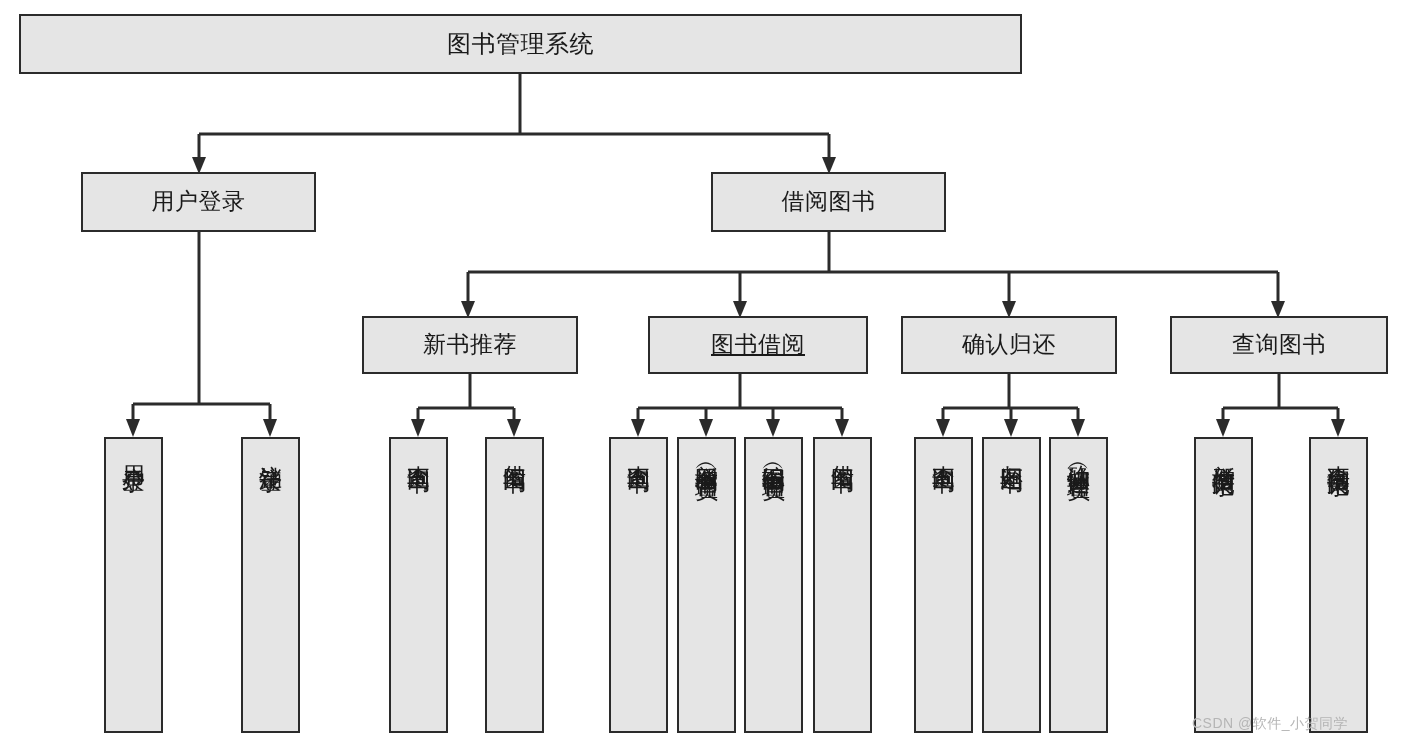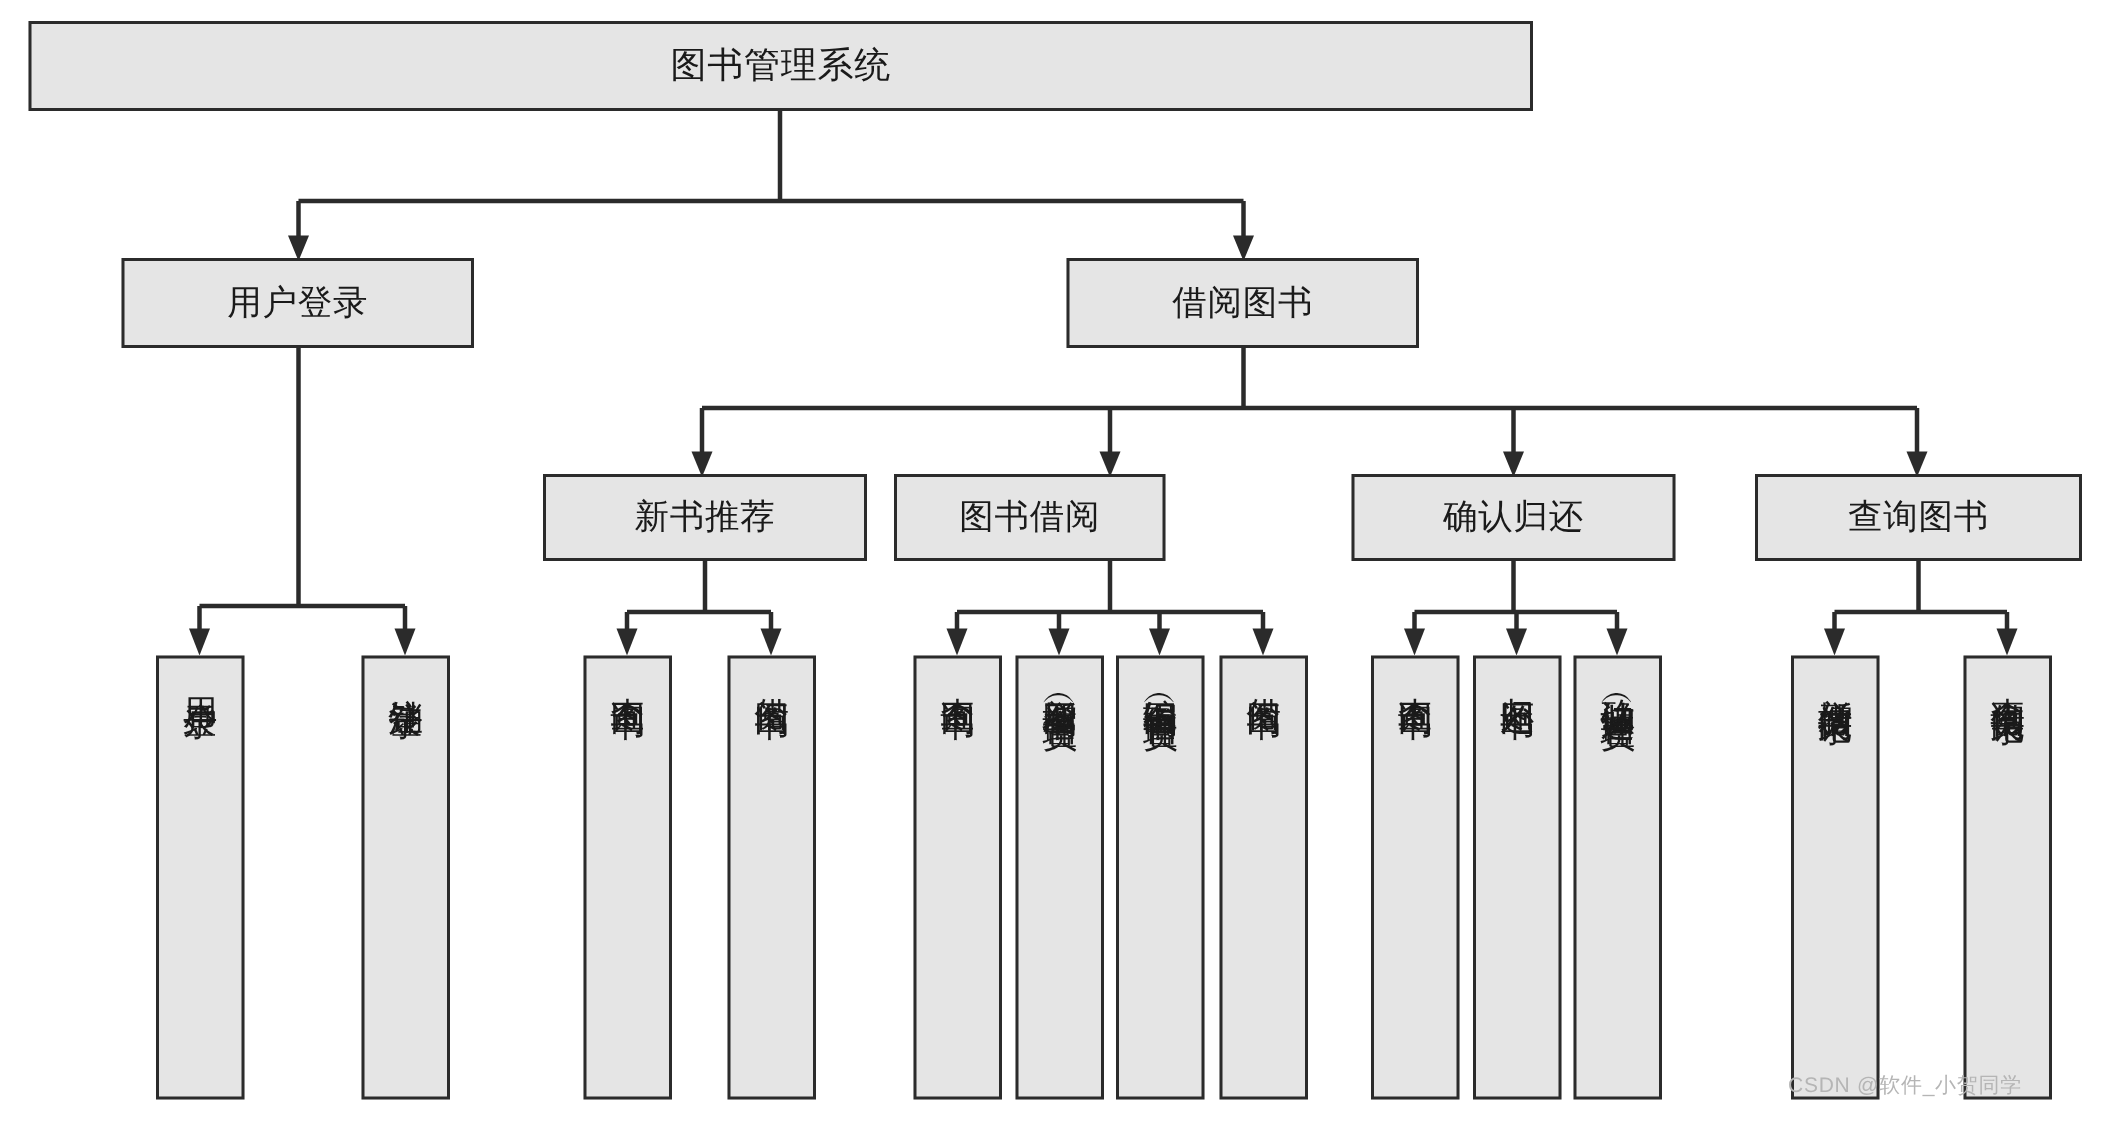--- a/index.html
+++ b/index.html
@@ -158,21 +158,21 @@
   </div>
 
   <div class="node horiz" style="left:711px; top:172px; width:235px; height:60px;">
     <span class="label">借阅图书</span>
   </div>
 
   <div class="node horiz" style="left:362px; top:316px; width:216px; height:58px;font-family:Liberation Serif, serif;">
     <span class="label">新书推荐</span>
   </div>
 
-  <div class="node horiz" style="left:596px; top:316px; width:181px; height:58px;">
+  <div class="node horiz" style="left:648px; top:316px; width:220px; height:58px;text-decoration:underline;">
     <span class="label">图书借阅</span>
   </div>
 
   <div class="node horiz" style="left:901px; top:316px; width:216px; height:58px;">
     <span class="label">确认归还</span>
   </div>
 
   <div class="node horiz" style="left:1170px; top:316px; width:218px; height:58px;">
     <span class="label">查询图书</span>
   </div>

